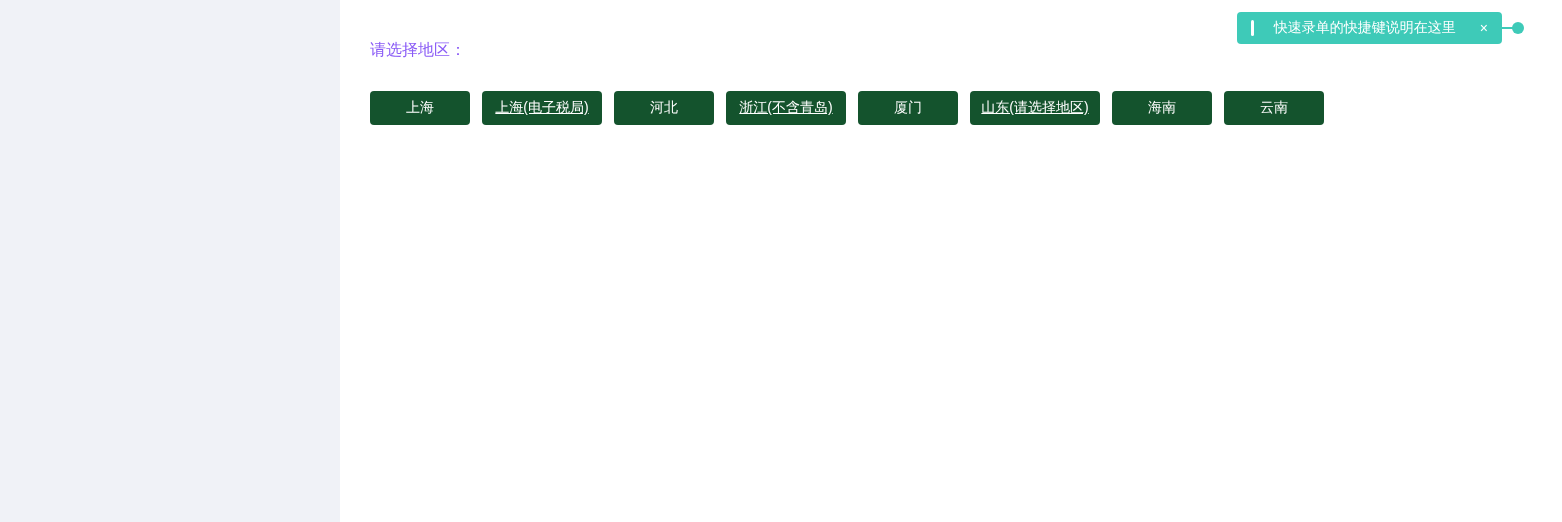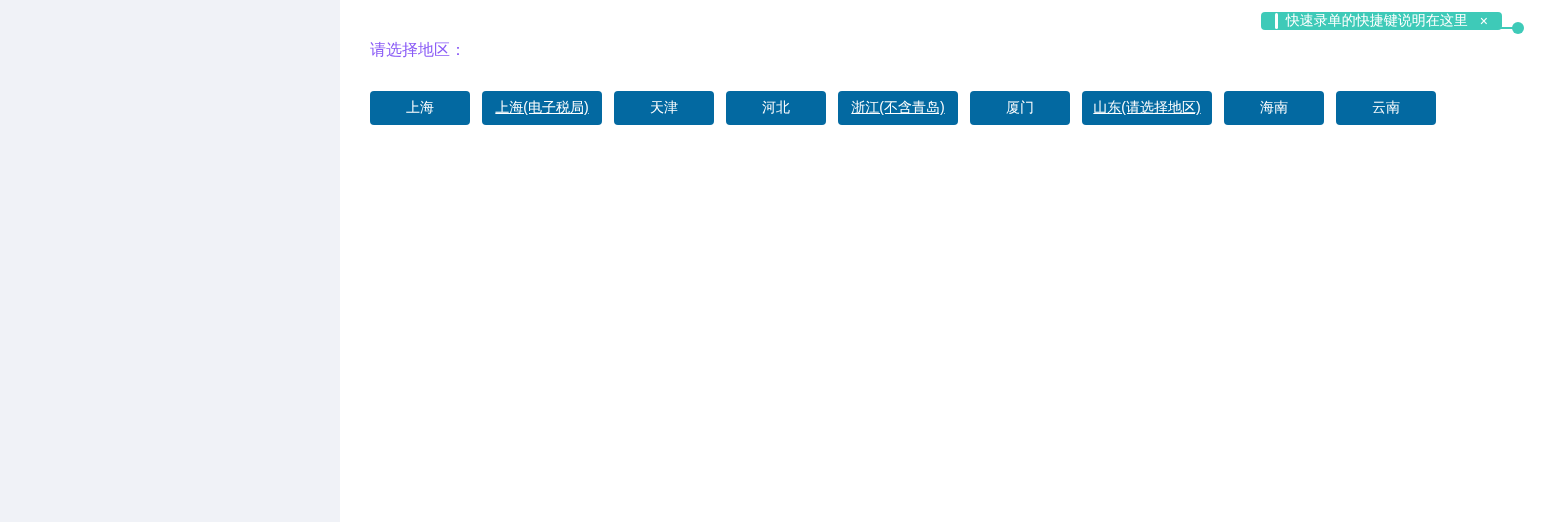--- a/index.html
+++ b/index.html
@@ -44,21 +44,21 @@
     }
 
     .region-buttons {
       display: flex;
       flex-wrap: wrap;
       gap: 12px;
       row-gap: 14px;
     }
 
     .region-btn {
-      background: #0369a1;
+      background: #14532d;
       border: none;
       border-radius: 4px;
       color: #ffffff;
       font-size: 14px;
       padding: 8px 0;
       cursor: pointer;
       text-align: center;
       min-width: 100px;
     }
 
@@ -68,25 +68,25 @@
     }
 
     
     .tooltip-banner {
       position: absolute;
       top: 12px;
       right: 60px;
       background: #3ecab8;
       color: #ffffff;
       font-size: 14px;
-      padding: 0 14px;
+      padding: 7px 14px;
       border-radius: 4px;
       display: flex;
       align-items: center;
-      gap: 8px;
+      gap: 20px;
       white-space: nowrap;
     }
 
     .tooltip-banner .bar {
       width: 3px;
       height: 16px;
       background: #ffffff;
       border-radius: 2px;
       flex-shrink: 0;
     }
@@ -125,21 +125,20 @@
 <div class="sidebar"></div>
 
 <div class="main-content">
 
   <div class="page-title">请选择地区：</div>
 
   <div class="region-buttons">
 
     <button class="region-btn">上海</button>
     <button class="region-btn wide">上海(电子税局)</button>
-    <button class="region-btn">天津</button>
     <button class="region-btn">河北</button>
     <button class="region-btn wide">浙江(不含青岛)</button>
     <button class="region-btn">厦门</button>
 
     <button class="region-btn wide" style="min-width:130px;">山东(请选择地区)</button>
     <button class="region-btn">海南</button>
     <button class="region-btn">云南</button>
   </div>
 
 </div>

